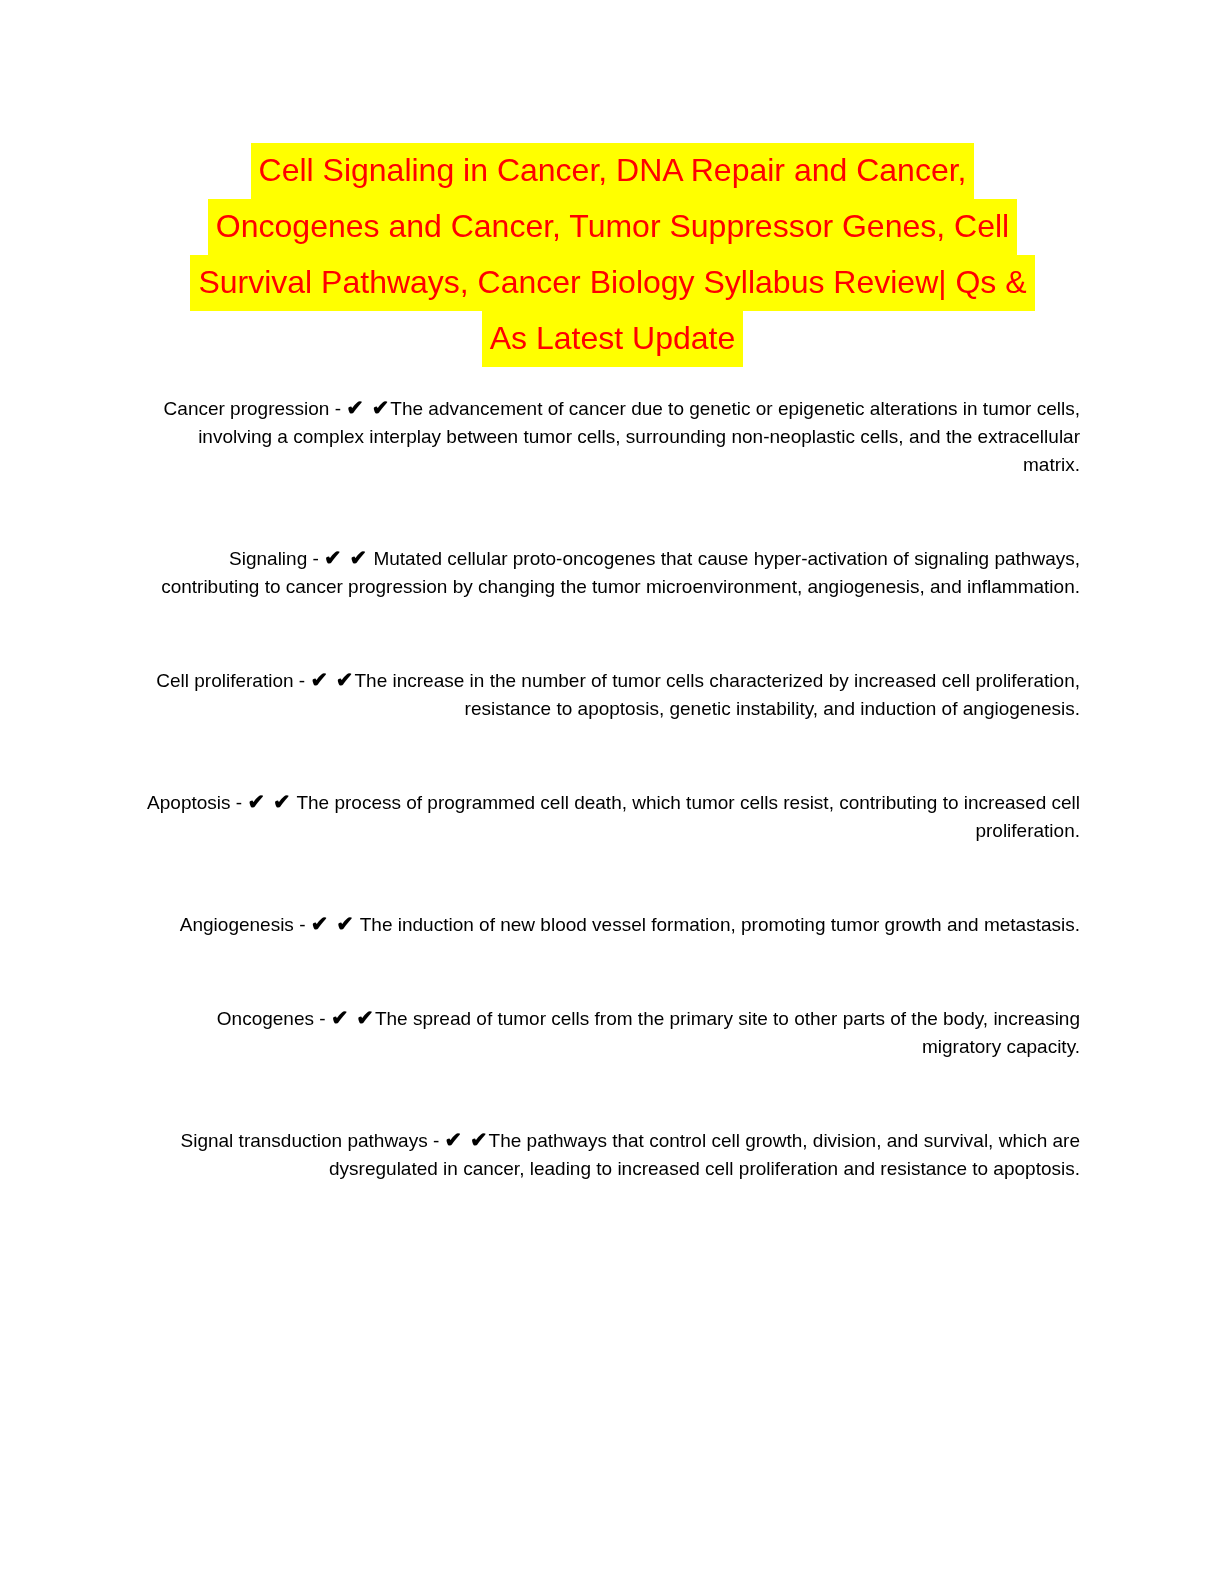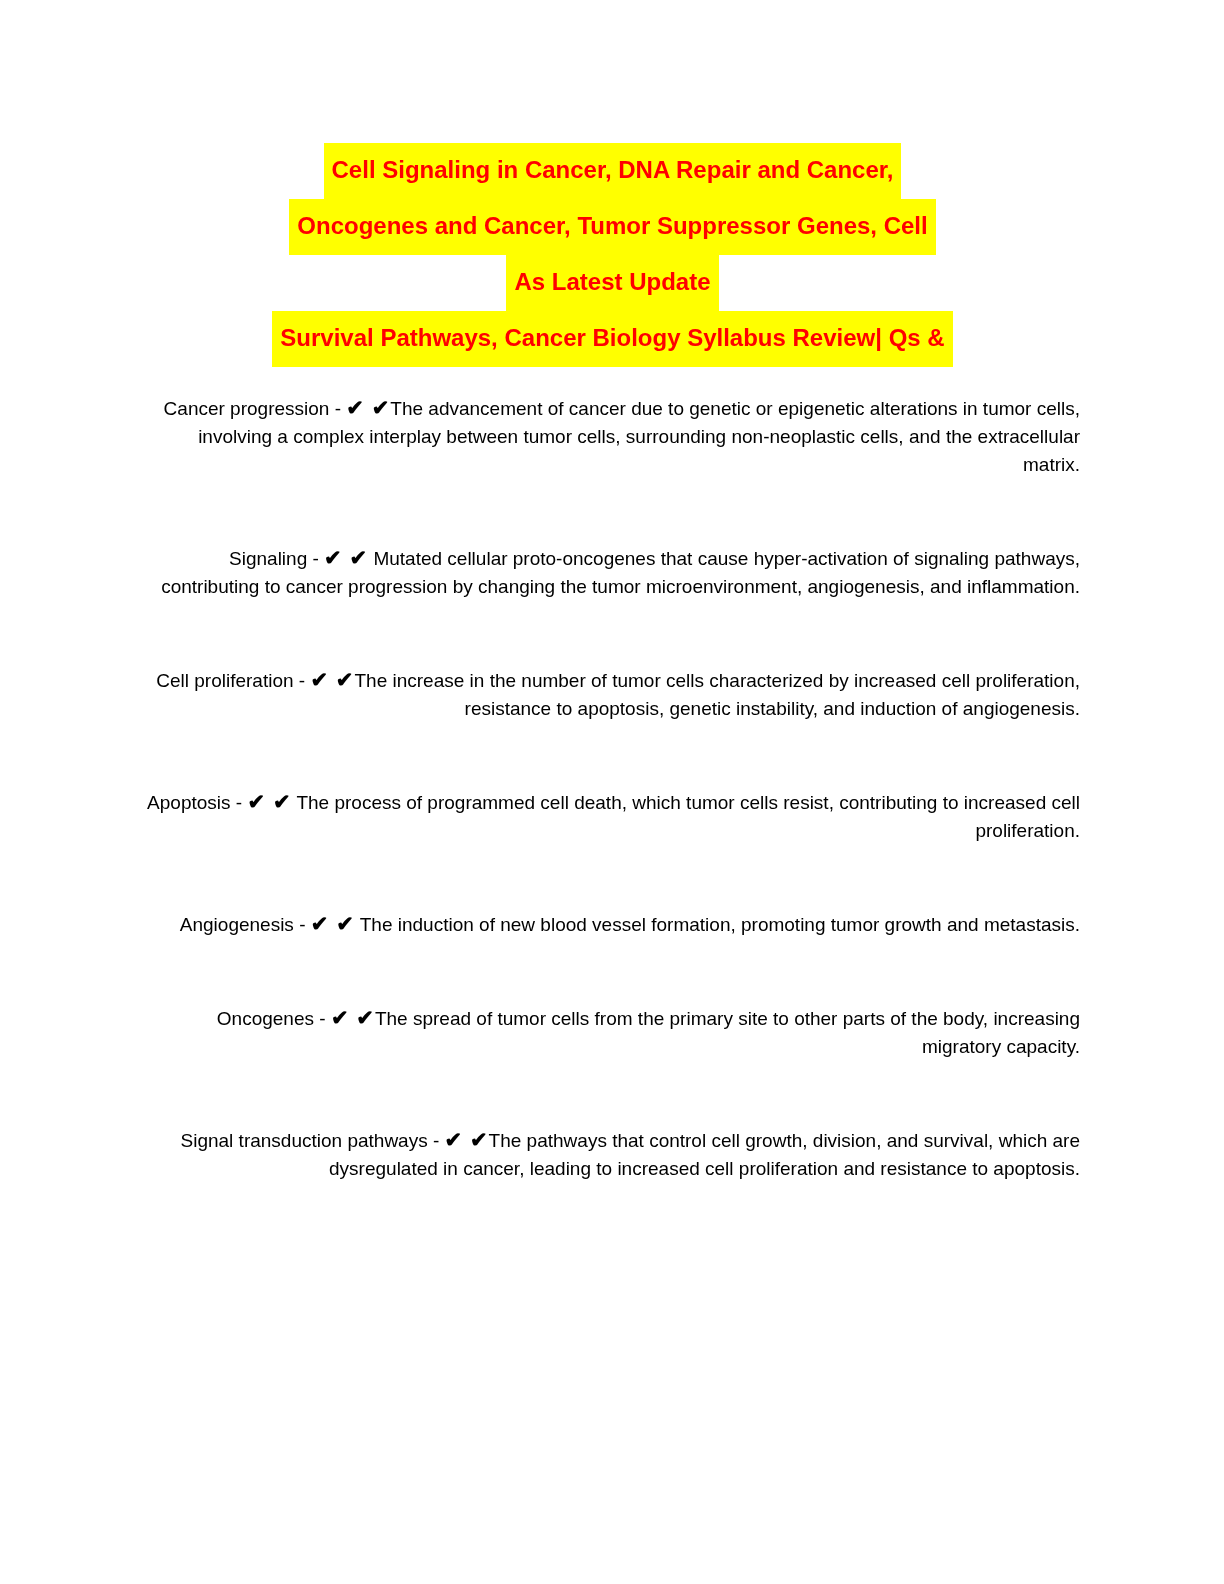--- a/index.html
+++ b/index.html
@@ -12,23 +12,23 @@
     height: 1584px;
     background: #ffffff;
     box-sizing: border-box;
     padding: 143px 144px 0 145px;
     font-family: "Liberation Sans", sans-serif;
     color: #000000;
     overflow: hidden;
   }
   .doc-title {
     text-align: center;
-    font-size: 24px;
+    font-size: 32px;
     line-height: 52px;
-    font-weight: 700;
+    font-weight: 400;
     margin: 0 0 27px 0;
   }
   .title-line {
     display: block;
     margin: 0 auto;
   }
   .title-line .hl {
     display: inline-block;
     background: var(--hl, #ffff00);
     color: var(--titlecolor, #ff0000);
@@ -51,22 +51,22 @@
   }
 </style>
 </head>
 <body>
 
 <div class="page">
 
   <h1 class="doc-title">
     <span class="title-line"><span class="hl">Cell Signaling in Cancer, DNA Repair and Cancer,</span></span>
     <span class="title-line"><span class="hl">Oncogenes and Cancer, Tumor Suppressor Genes, Cell</span></span>
+    <span class="title-line"><span class="hl">Survival Pathways, Cancer Biology Syllabus Review| Qs &amp;</span></span>
     <span class="title-line"><span class="hl">As Latest Update</span></span>
-    <span class="title-line"><span class="hl">Survival Pathways, Cancer Biology Syllabus Review| Qs &amp;</span></span>
   </h1>
 
   <p class="entry"><span>Cancer progression</span><span> - </span><span class="checks">✔ ✔</span><span>The advancement of cancer due to genetic or epigenetic alterations in tumor cells, involving a complex interplay between tumor cells, surrounding non-neoplastic cells, and the extracellular matrix.</span></p>
 
   <p class="entry"><span>Signaling</span><span> - </span><span class="checks">✔ ✔</span><span> Mutated cellular proto-oncogenes that cause hyper-activation of signaling pathways, contributing to cancer progression by changing the tumor microenvironment, angiogenesis, and inflammation.</span></p>
 
 
   <p class="entry"><span>Cell proliferation</span><span> - </span><span class="checks">✔ ✔</span><span>The increase in the number of tumor cells characterized by increased cell proliferation, resistance to apoptosis, genetic instability, and induction of angiogenesis.</span></p>
 
   <p class="entry"><span>Apoptosis</span><span> - </span><span class="checks">✔ ✔</span><span> The process of programmed cell death, which tumor cells resist, contributing to increased cell proliferation.</span></p>

